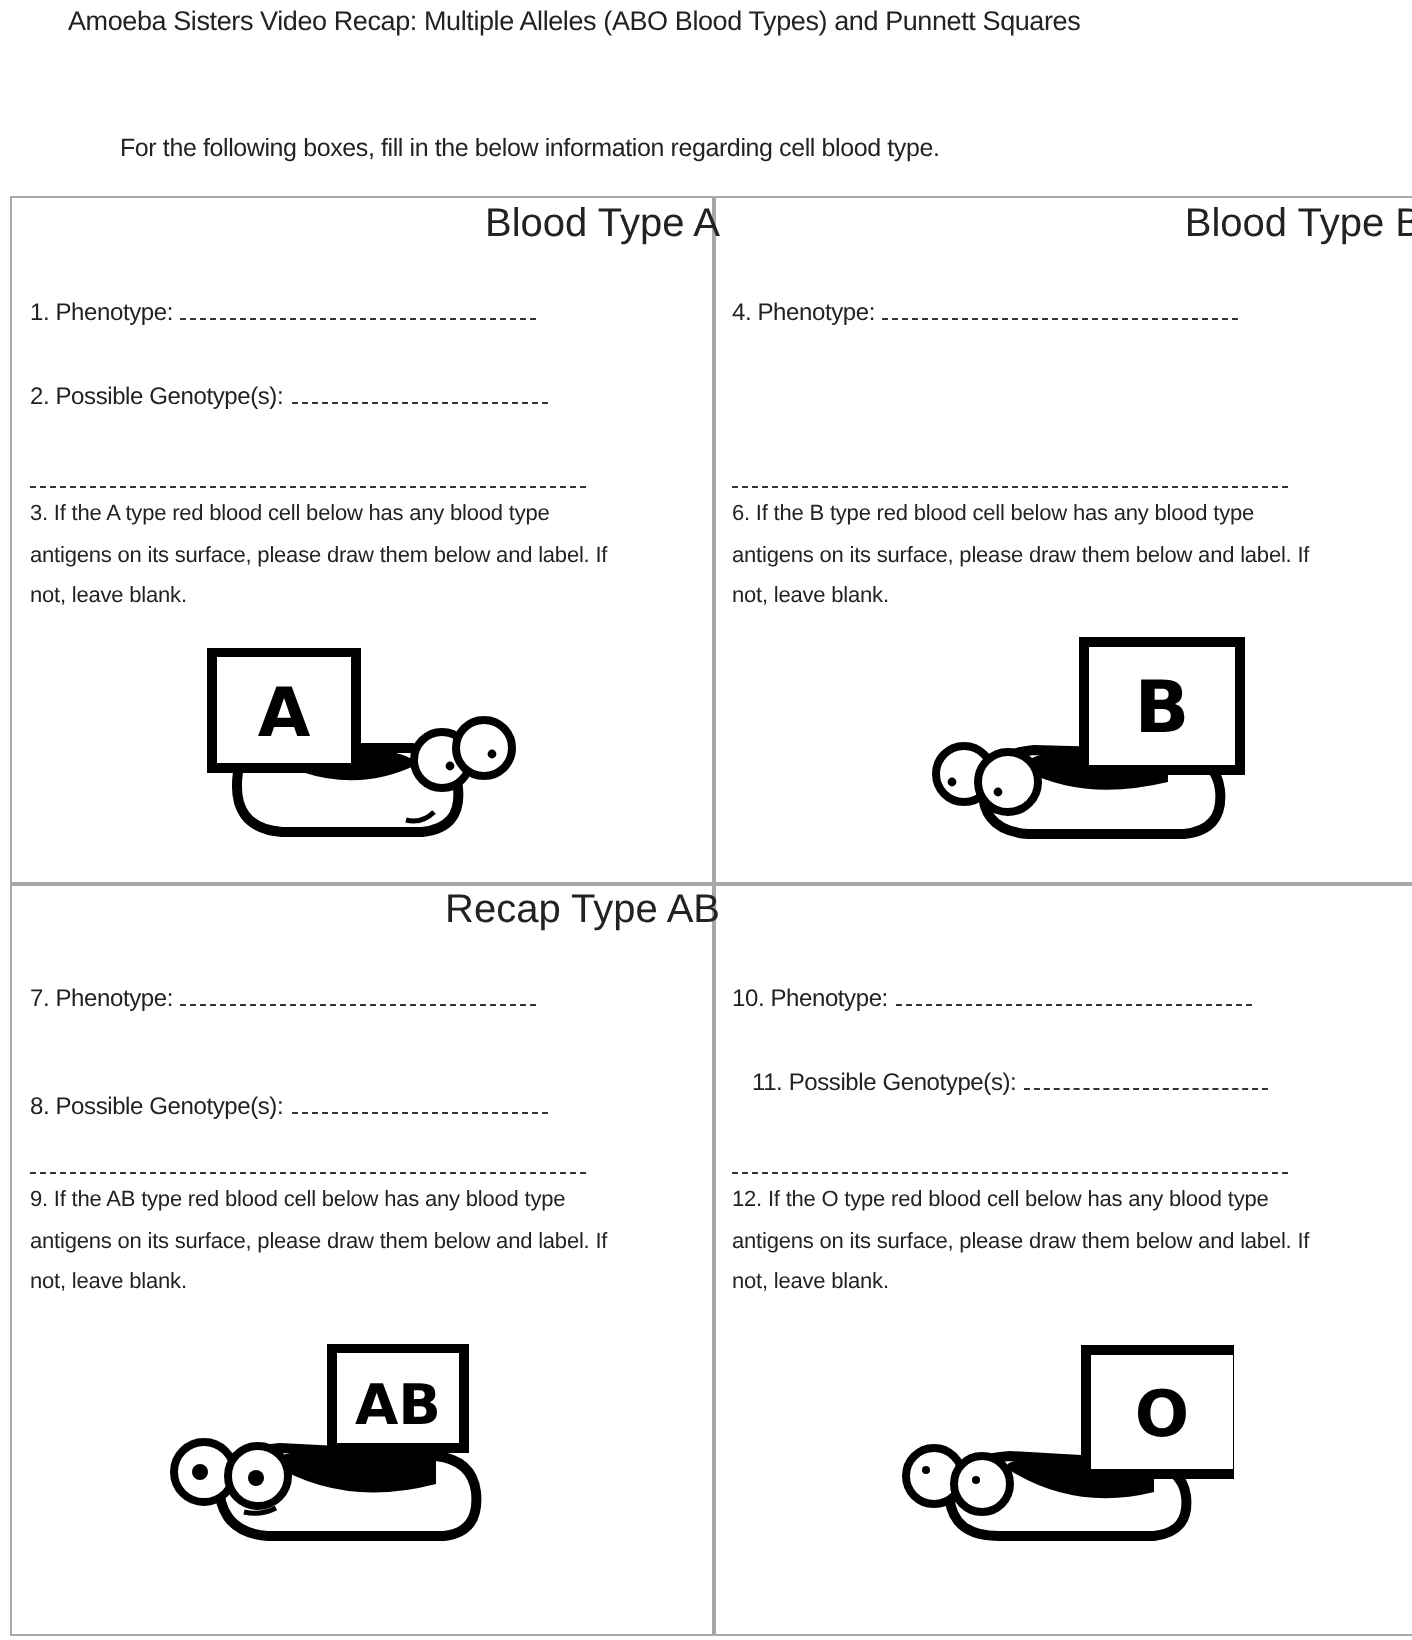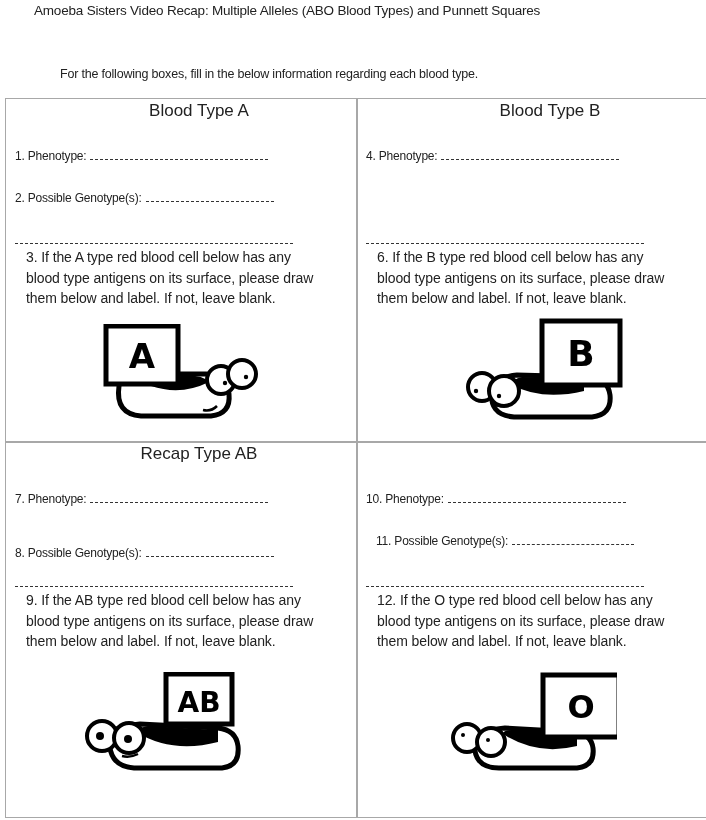--- a/index.html
+++ b/index.html
@@ -5,32 +5,32 @@
   html, body { margin:0; padding:0; background:#fff; }
   body { width:706px; height:820px; position:relative; overflow:hidden;
          font-family:"Liberation Sans", sans-serif; color:#222; }
   .title { position:absolute; left:34px; top:3px; font-size:13.5px; letter-spacing:-0.2px; }
   .intro { position:absolute; left:60px; top:67px; font-size:12.5px; letter-spacing:-0.2px; }
   .grid { position:absolute; left:5px; top:98px; width:703px; height:720px;
           border:1.5px solid #a8a8a8; box-sizing:border-box; }
   .vline { position:absolute; left:350px; top:0; width:1.5px; height:100%; background:#a8a8a8; }
   .hline { position:absolute; left:0; top:342px; width:100%; height:1.5px; background:#a8a8a8; }
   .cell { position:absolute; width:350px; height:342px; }
-  .cell .head { position:absolute; left:18px; width:100%; top:2px; text-align:center; font-size:17px; }
+  .cell .head { position:absolute; left:4px; width:100%; top:2px; text-align:right; font-size:20px; }
   .cell .q { position:absolute; left:9px; font-size:12px; white-space:nowrap; letter-spacing:-0.2px; }
   .cell .q .blank { display:inline-block; border-bottom:1px dashed #333; vertical-align:baseline; height:10px; margin-left:4px; }
   .cell .sep { position:absolute; left:9px; width:278px; border-bottom:1px dashed #333; }
-  .cell .para { position:absolute; left:9px; width:300px; font-size:14px; line-height:20.5px; letter-spacing:-0.1px;margin-left:11px; }
+  .cell .para { position:absolute; left:9px; width:300px; font-size:11px; line-height:20.5px; letter-spacing:-0.1px; }
   .cell svg { position:absolute; }
 </style>
 </head>
 <body>
 
 <div class="title">Amoeba Sisters Video Recap: Multiple Alleles (ABO Blood Types) and Punnett Squares</div>
-<div class="intro">For the following boxes, fill in the below information regarding each blood type.</div>
+<div class="intro">For the following boxes, fill in the below information regarding cell blood type.</div>
 
 <div class="grid">
   <div class="vline"></div>
   <div class="hline"></div>
 
   <div class="cell" style="left:0;top:0;">
     <div class="head">Blood Type A</div>
     <div class="q" style="top:50px;">
       <span>1. Phenotype:</span><span class="blank" style="width:178px;"></span>
     </div>

